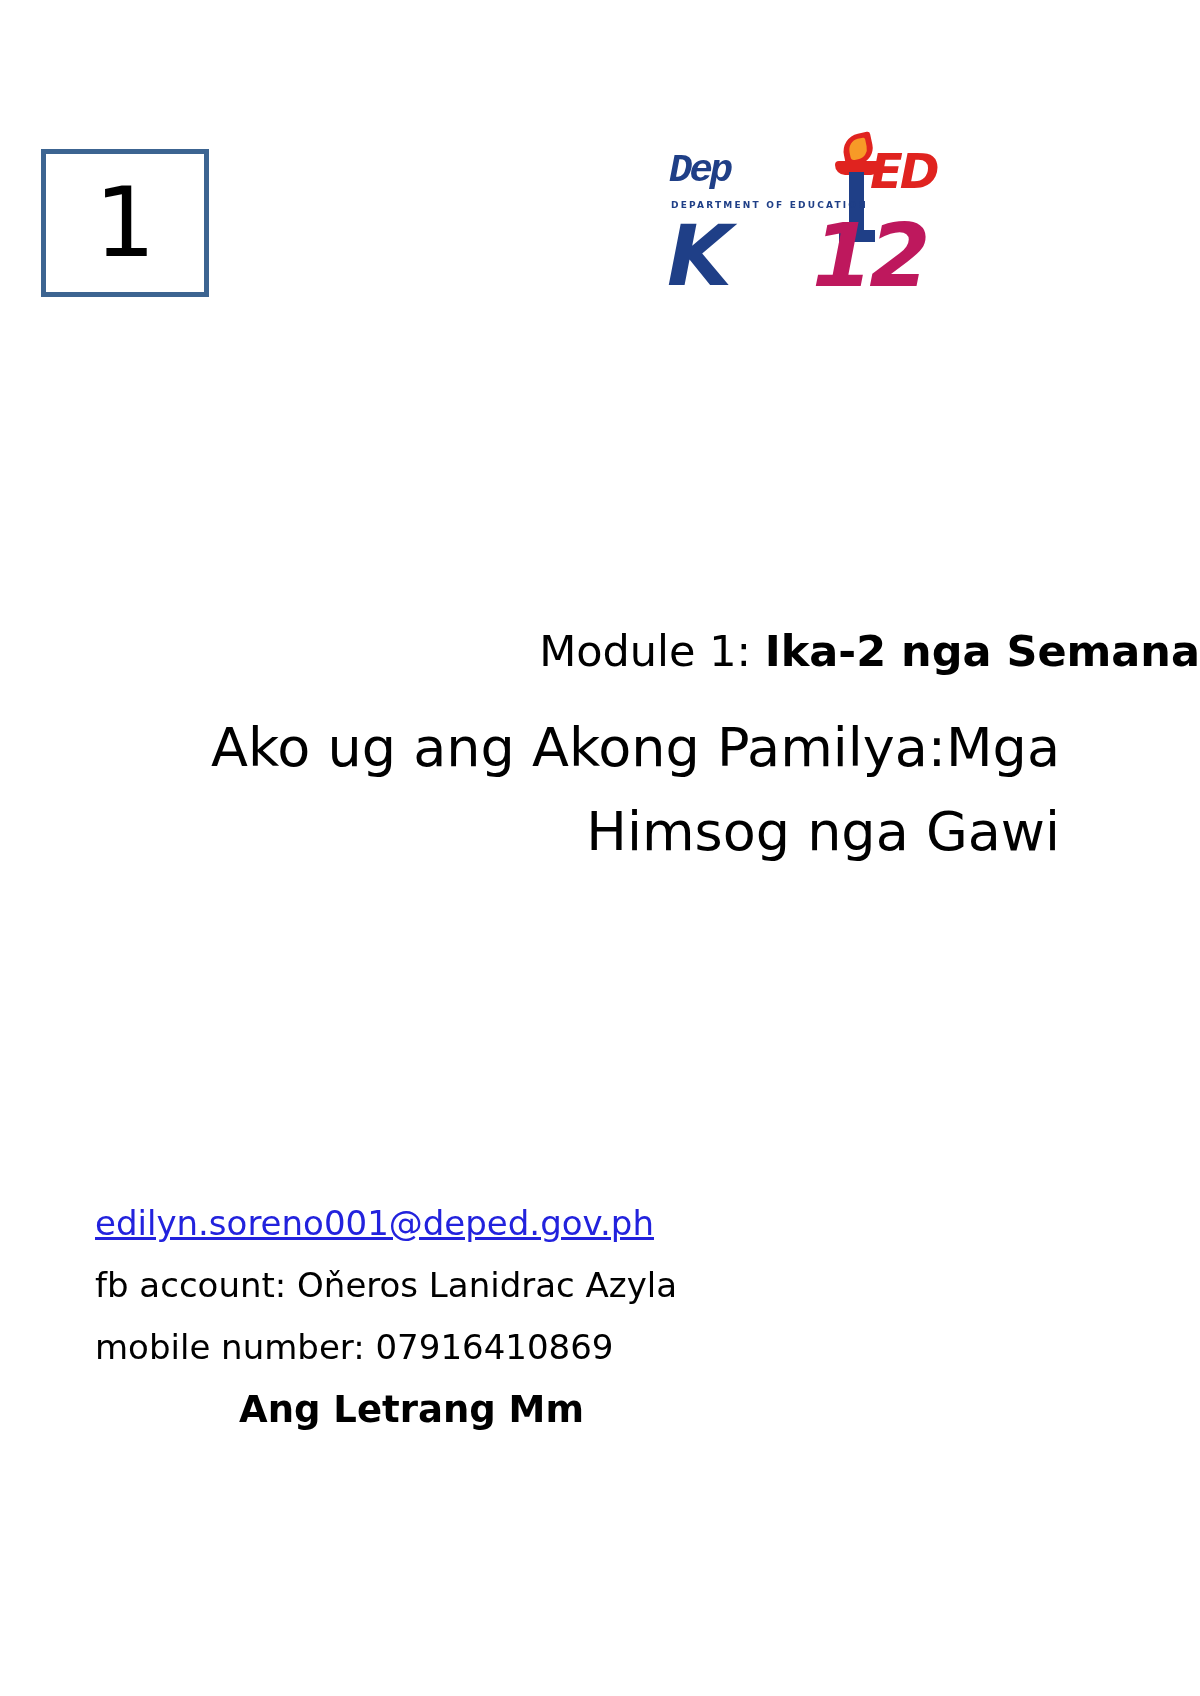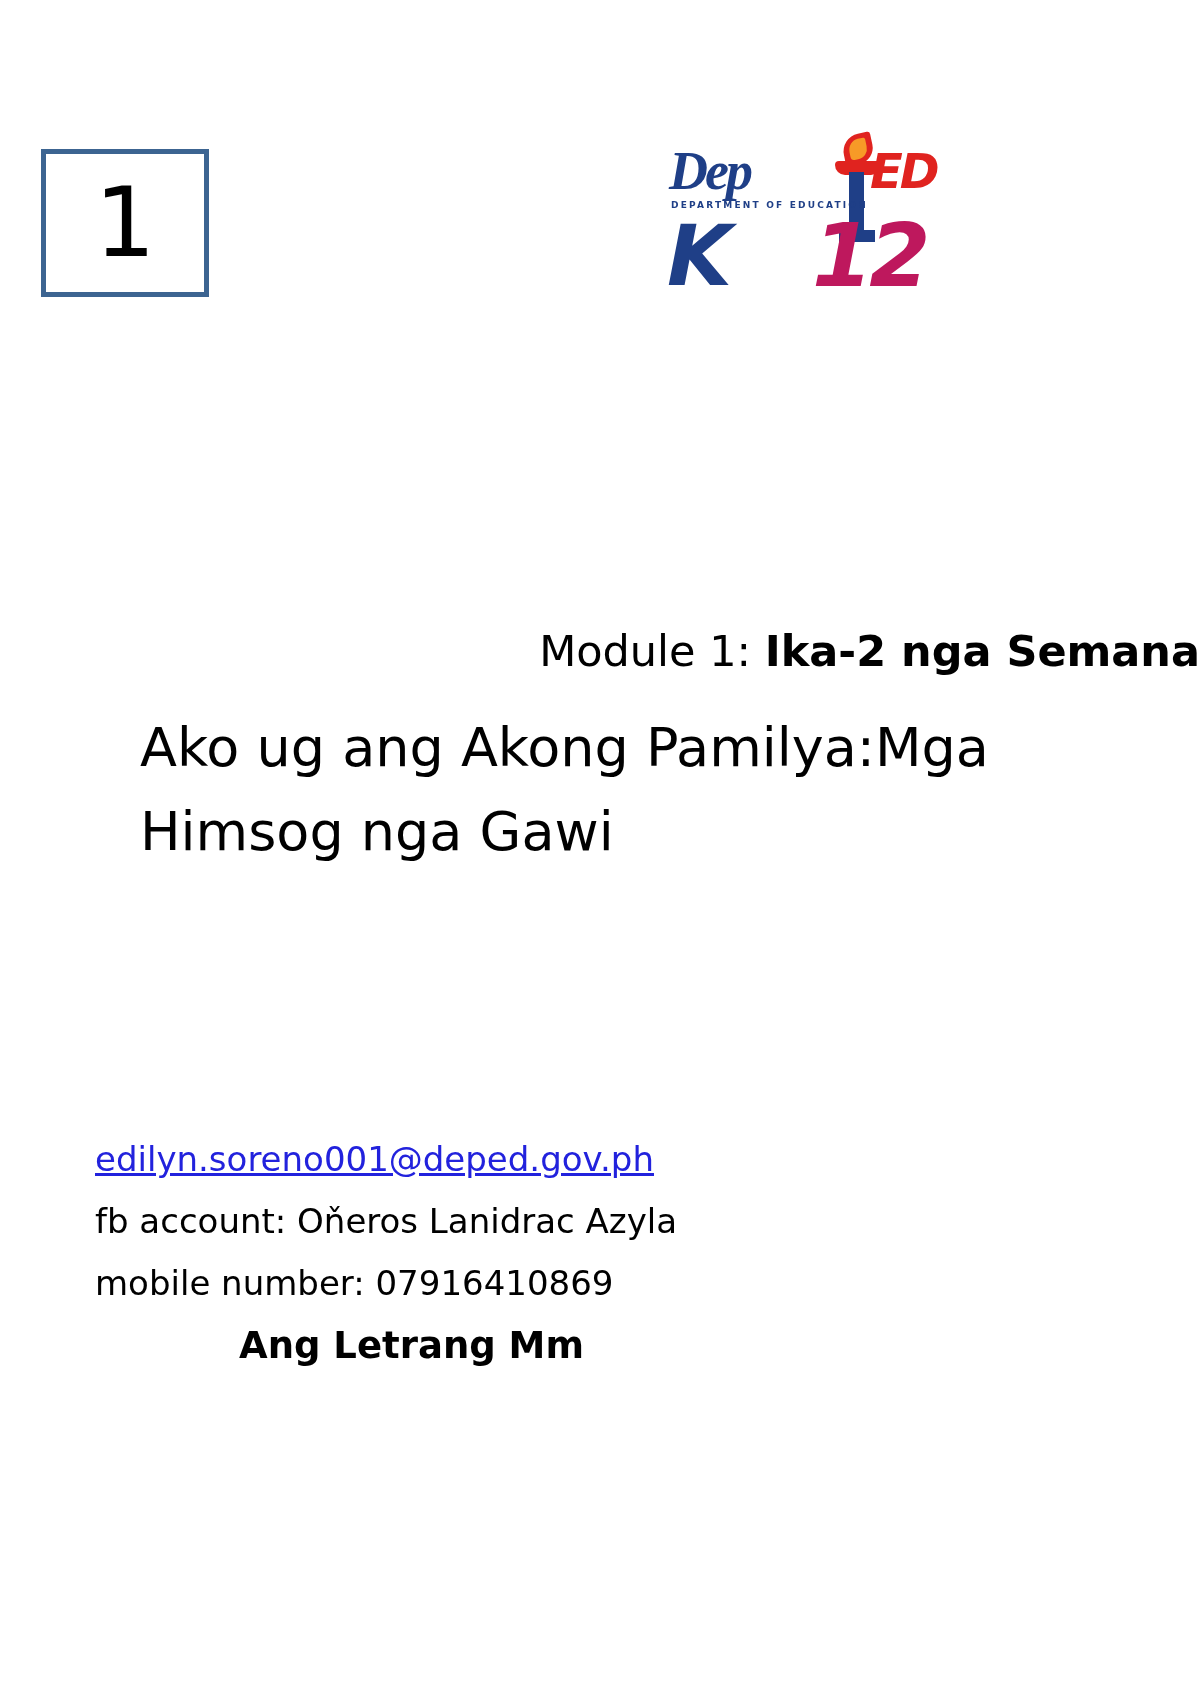--- a/index.html
+++ b/index.html
@@ -66,23 +66,23 @@
     position: absolute;
     left: 0;
     top: 0;
     width: 340px;
     height: 72px;
   }
   .logo-dep {
     position: absolute;
     left: 7px;
     top: 2px;
-    font-family: Liberation Serif, serif;
-    font-weight: bold;
-    font-size: 54px;
+    font-family: Liberation Mono, monospace;
+    font-weight: bold;
+    font-size: 39px;
     line-height: 62px;
     color: #1f3f87;
     letter-spacing: -3px;
     font-style: italic;
   }
   .logo-ed {
     position: absolute;
     left: 208px;
     top: 2px;
     font-family: "DejaVu Sans", sans-serif;
@@ -220,33 +220,33 @@
     color: #000000;
   }
   .module-line .reg { font-weight: 400; }
   .module-line .bold { font-weight: bold; }
 
   .lesson-title {
     position: absolute;
     left: 140px;
     top: 706px;
     width: 920px;
-    text-align: left;
+    text-align: right;
     font-family: "DejaVu Sans", sans-serif;
     font-weight: 400;
     font-size: 54px;
     line-height: 84px;
     color: #000000;
   }
 
   
   .contact {
     position: absolute;
     left: 95px;
-    top: 1128px;
+    top: 1192px;
     width: 1010px;
   }
   .contact-line {
     font-family: "DejaVu Sans", sans-serif;
     font-weight: 400;
     font-size: 34px;
     line-height: 62px;
     color: #000000;
     text-align: left;
   }

